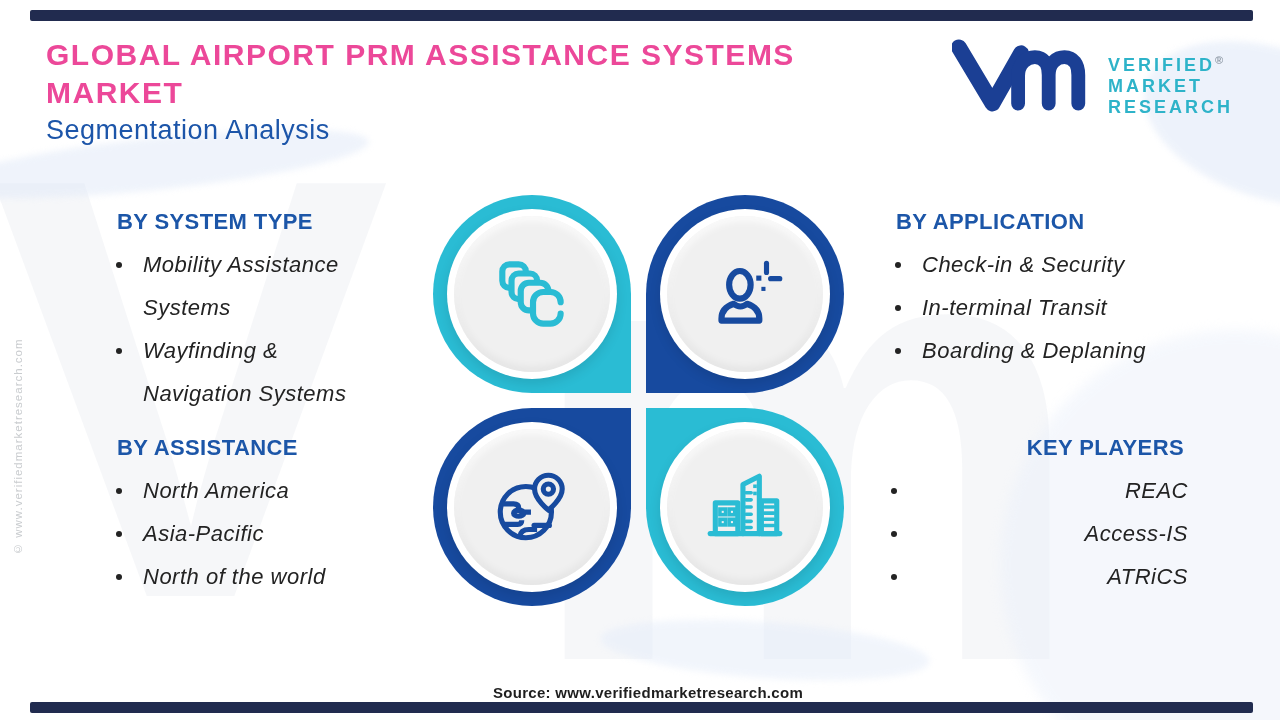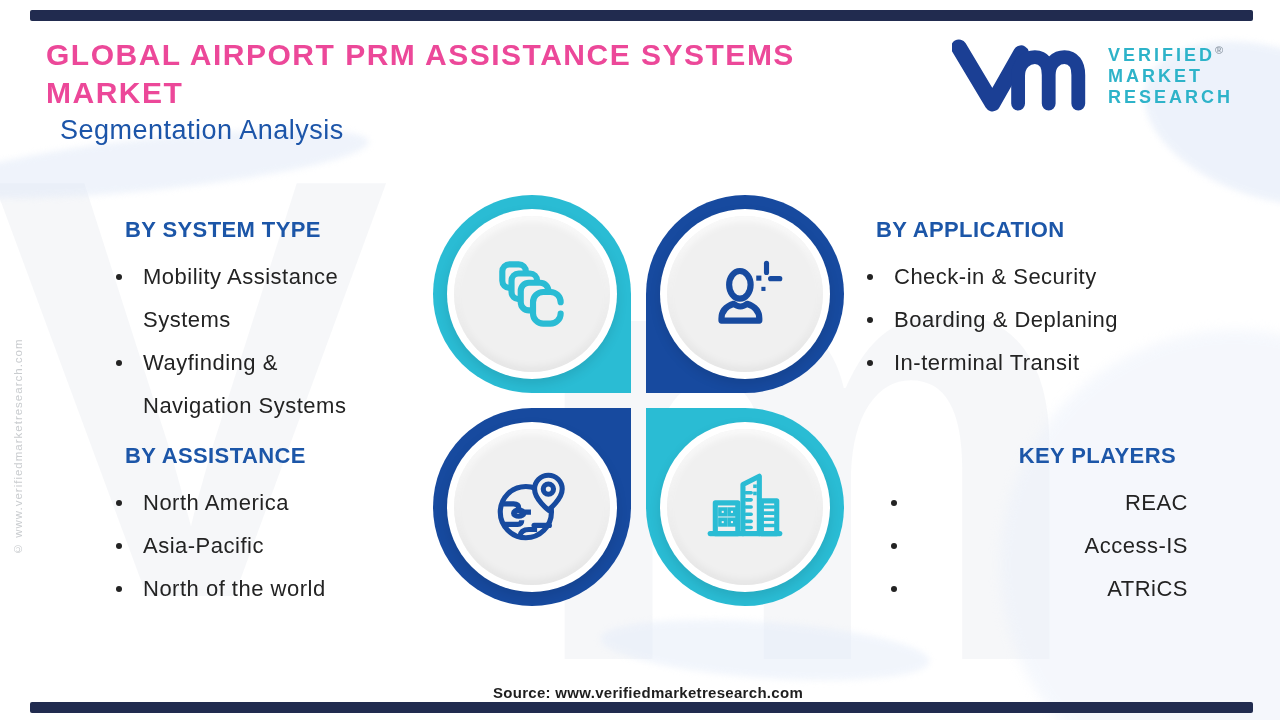--- a/index.html
+++ b/index.html
@@ -16,39 +16,39 @@
   .wisp-logo{left:1140px;top:48px;width:260px;height:150px;background:#e0e9f8;opacity:.55;transform:rotate(18deg);}
   .wisp-bottom{left:600px;top:622px;width:330px;height:56px;background:#e4ecf9;opacity:.5;transform:rotate(4deg);}
   .wisp-circle{left:1000px;top:330px;width:470px;height:470px;background:#e9effa;opacity:.45;filter:blur(6px);}
   
   .frame-bar{position:absolute;left:30px;width:1223px;height:11px;background:#212b4f;border-radius:2px;}
   .frame-bar.top{top:10px;}
   .frame-bar.bottom{top:702px;}
   
   .title{position:absolute;left:46px;top:36px;color:#ec4899;font-weight:bold;
          font-size:30px;line-height:38px;letter-spacing:1.5px;}
-  .subtitle{position:absolute;left:60px;top:115px;color:#1c55a9;font-size:27px;letter-spacing:.5px;}
+  .subtitle{position:absolute;left:46px;top:115px;color:#1c55a9;font-size:27px;letter-spacing:.5px;}
   
   .logo{position:absolute;left:952px;top:32px;display:flex;align-items:flex-start;}
   .logo-mark{width:148px;height:80px;}
-  .logo-text{margin-left:8px;margin-top:8px;color:#2eb3c9;font-weight:bold;
+  .logo-text{margin-left:8px;margin-top:18px;color:#2eb3c9;font-weight:bold;
              font-size:18px;line-height:21px;letter-spacing:3px;white-space:nowrap;}
   .logo-reg{font-size:11px;color:#8f9aa6;letter-spacing:0;vertical-align:7px;}
   
   .section{position:absolute;}
   .sec-system{left:113px;top:205px;}
-  .sec-application{left:864px;top:205px;}
+  .sec-application{left:892px;top:205px;}
   .sec-geography{left:113px;top:431px;}
   .sec-players{left:888px;top:431px;text-align:right;}
-  .section h2{margin:12px;font-size:22px;font-weight:bold;color:#1c56a8;letter-spacing:.4px;}
+  .section h2{margin:4px;font-size:22px;font-weight:bold;color:#1c56a8;letter-spacing:.4px;}
   .section ul{list-style:none;margin:8px 0 0;padding:0;}
   .sec-system ul,.sec-geography ul{width:235px;}
   .sec-application ul,.sec-players ul{width:300px;}
   .section li{position:relative;padding-left:30px;font-size:22px;line-height:43px;
-              color:#232323;letter-spacing:.5px;}
+              color:#232323;letter-spacing:.5px;font-style:italic;}
   .section li::before{content:"";position:absolute;left:3px;top:19px;width:6px;height:6px;
                       border-radius:50%;background:#232323;}
   
   .cluster{position:absolute;left:433px;top:195px;width:411px;height:411px;
            display:grid;grid-template-columns:198px 198px;grid-template-rows:198px 198px;gap:15px;}
   .pod{position:relative;}
   .pod.cyan{background:#2abcd4;}
   .pod.navy{background:#174a9f;}
   .pod.tl{border-radius:50% 50% 0 50%;}
   .pod.tr{border-radius:50% 50% 50% 0;}
@@ -102,22 +102,22 @@
   <ul>
     <li>Mobility Assistance Systems</li>
     <li>Wayfinding &amp; Navigation Systems</li>
   </ul>
 </div>
 
 <div class="section sec-application">
   <h2>BY APPLICATION</h2>
   <ul>
     <li>Check-in &amp; Security</li>
+    <li>In-terminal Transit</li>
     <li>Boarding &amp; Deplaning</li>
-    <li>In-terminal Transit</li>
   </ul>
 </div>
 
 <div class="section sec-geography">
   <h2>BY ASSISTANCE</h2>
   <ul>
     <li>North America</li>
     <li>Asia-Pacific</li>
     <li>North of the world</li>
   </ul>

